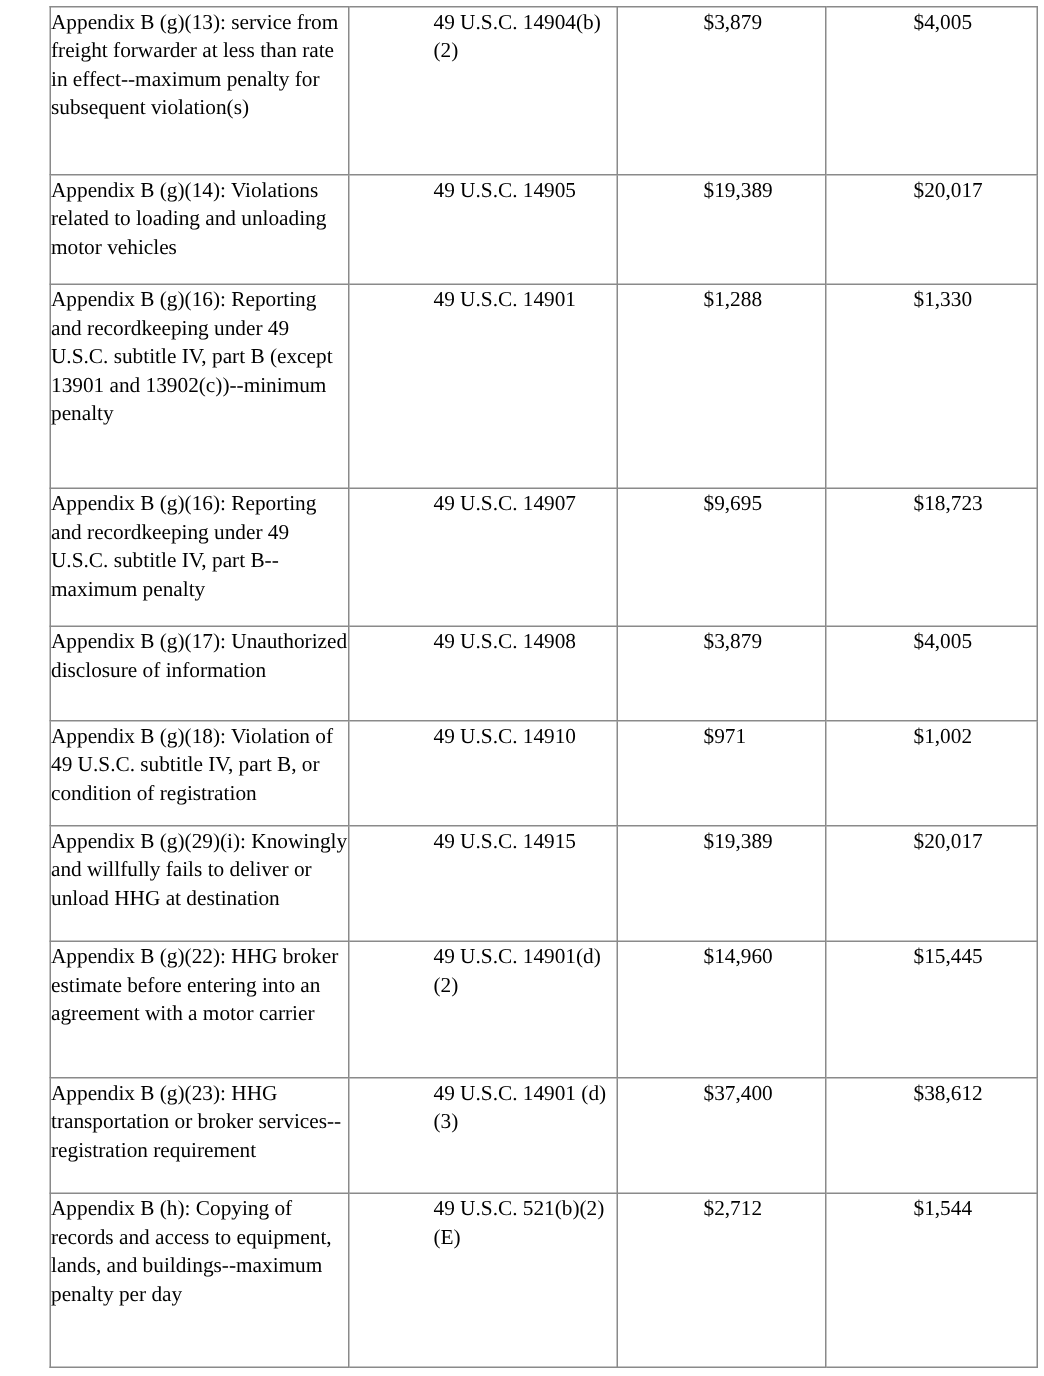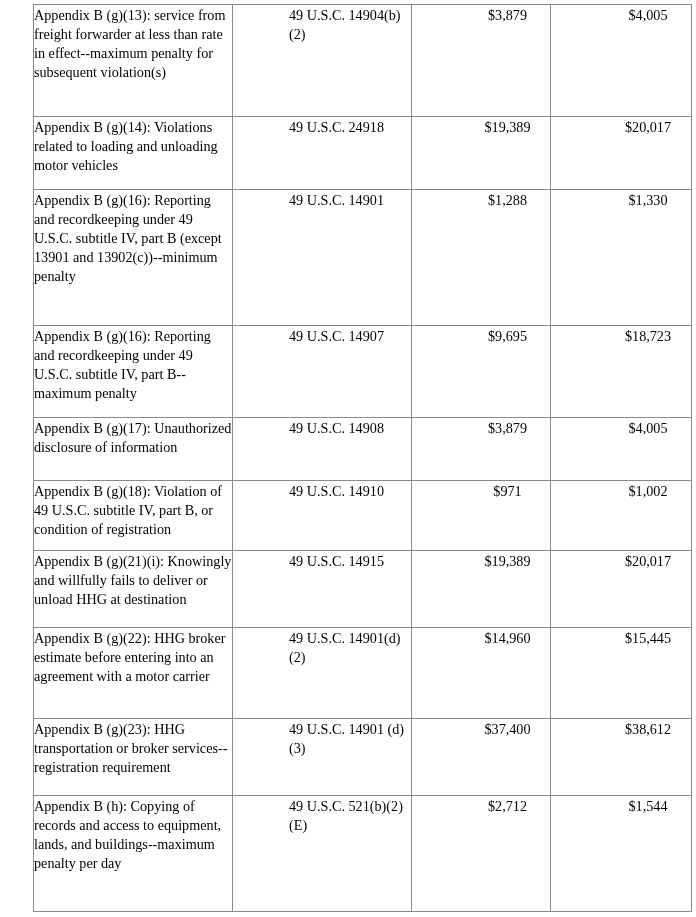--- a/index.html
+++ b/index.html
@@ -37,21 +37,21 @@
     background: #ffffff;
   }
   
   col.c1 { width: 199px; }
   col.c2 { width: 179px; }
   col.c3 { width: 139px; }
   col.c4 { width: 141px; }
 
   td.col-desc { padding-left: 23px; padding-right: 4px; }
   td.col-cite { padding-left: 0; padding-right: 0; }
-  td.col-money { padding-left: 0; padding-right: 0; text-align: center; }
+  td.col-money { padding-left: 0; padding-right: 0; }
 
   .cite-inner {
     display: block;
     padding-left: 56px;
     padding-right: 4px;
   }
   .money-inner {
     display: block;
     padding-left: 57px;
     padding-right: 4px;
@@ -92,21 +92,21 @@
         <td class="col-money">
             <span class="money-inner">$3,879</span>
           </td>
         <td class="col-money">
             <span class="money-inner m4">$4,005</span>
           </td>
       </tr>
       <tr class="r1">
         <td class="col-desc">Appendix B (g)(14): Violations related to loading and unloading motor vehicles</td>
         <td class="col-cite">
-            <span class="cite-inner">49 U.S.C. 24918</span>
+            <span class="cite-inner">49 U.S.C. 14905</span>
           </td>
         <td class="col-money">
             <span class="money-inner">$19,389</span>
           </td>
         <td class="col-money">
             <span class="money-inner m4">$20,017</span>
           </td>
       </tr>
       <tr class="r2">
         <td class="col-desc">Appendix B (g)(16): Reporting and recordkeeping under 49 U.S.C. subtitle IV, part B (except 13901 and 13902(c))--minimum penalty</td>
@@ -150,21 +150,21 @@
             <span class="cite-inner">49 U.S.C. 14910</span>
           </td>
         <td class="col-money">
             <span class="money-inner">$971</span>
           </td>
         <td class="col-money">
             <span class="money-inner m4">$1,002</span>
           </td>
       </tr>
       <tr class="r6">
-        <td class="col-desc">Appendix B (g)(21)(i): Knowingly and willfully fails to deliver or unload HHG at destination</td>
+        <td class="col-desc">Appendix B (g)(29)(i): Knowingly and willfully fails to deliver or unload HHG at destination</td>
         <td class="col-cite">
             <span class="cite-inner">49 U.S.C. 14915</span>
           </td>
         <td class="col-money">
             <span class="money-inner">$19,389</span>
           </td>
         <td class="col-money">
             <span class="money-inner m4">$20,017</span>
           </td>
       </tr>

